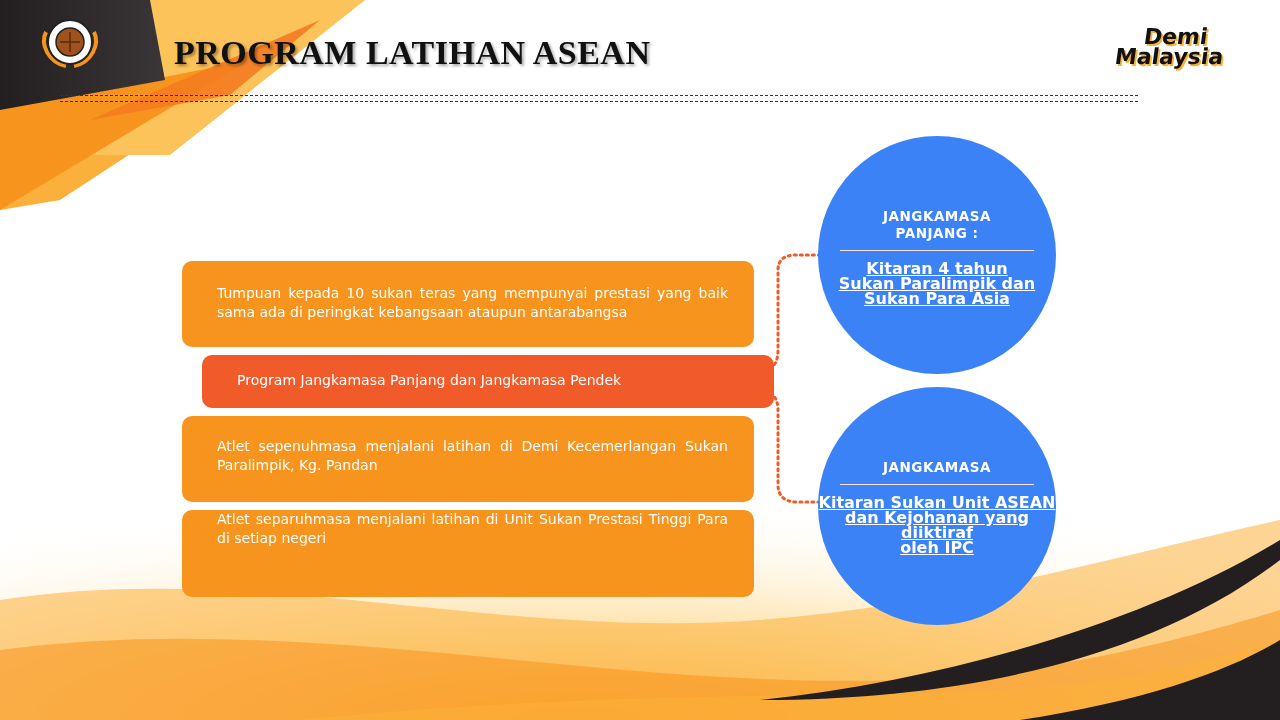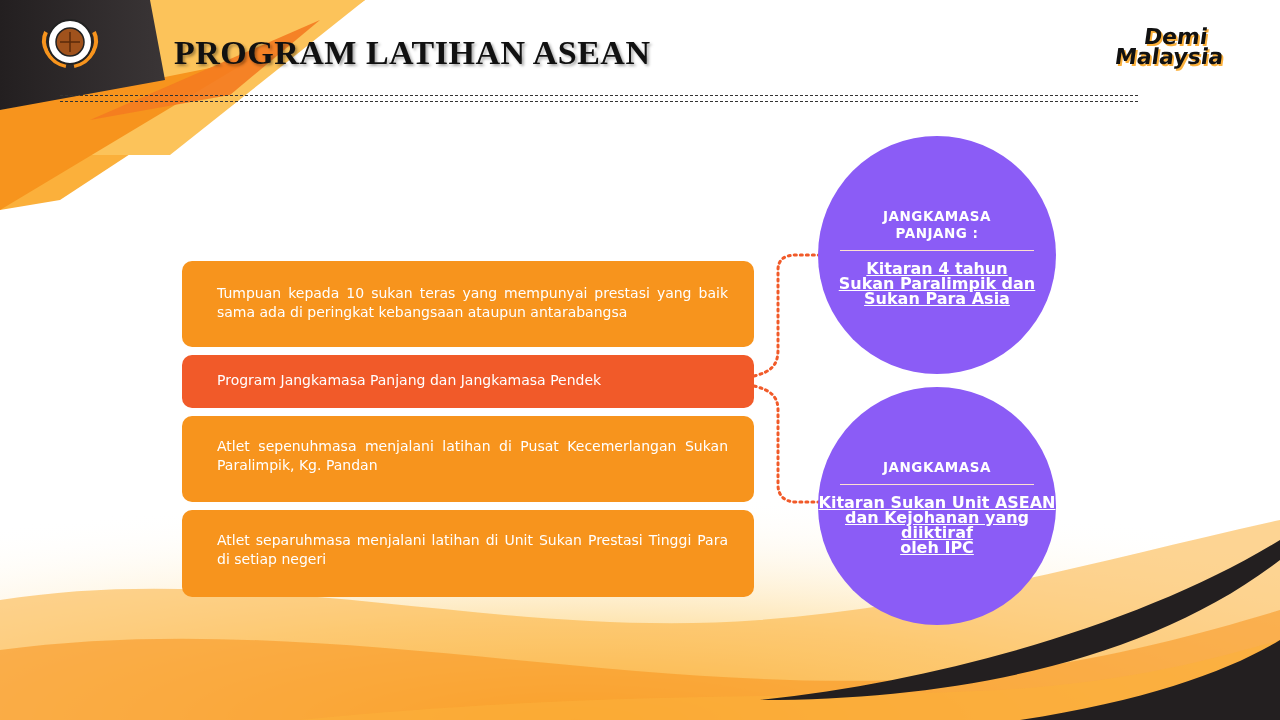--- a/index.html
+++ b/index.html
@@ -4,22 +4,22 @@
 <style>
   html, body { margin:0; padding:0; }
   body { width:1280px; height:720px; overflow:hidden; position:relative; background:#ffffff; font-family:"DejaVu Sans", sans-serif; }
   .bg { position:absolute; inset:0; }
   .title { position:absolute; left:174px; top:34px; font-family:"Liberation Serif", serif; font-weight:bold; font-size:34px; color:#111; letter-spacing:0.5px; text-shadow:2px 2px 3px rgba(0,0,0,0.35); margin:0; }
   .dash { position:absolute; left:60px; width:1078px; height:0; border-top:1px dashed #333; }
   .logo-left { position:absolute; left:36px; top:14px; width:68px; height:58px; }
   .logo-right { position:absolute; left:1116px; top:22px; width:148px; height:54px; }
   .box { position:absolute; left:182px; width:572px; border-radius:10px; color:#fff; font-weight:normal; font-size:14px; line-height:19px; box-sizing:border-box; padding:0 26px 0 35px; text-align:justify; }
   .box.orange { background:#f7941d; }
-  .box.red { background:#f15a29; }
-  .circle { position:absolute; width:238px; height:238px; border-radius:50%; background:#8b5cf6; color:#fff; text-align:center; font-weight:bold; }
+  .box.red { background:#f15a29;margin-left:20px; }
+  .circle { position:absolute; width:238px; height:238px; border-radius:50%; background:#3b82f6; color:#fff; text-align:center; font-weight:bold; }
   .circle .head { font-size:13.5px; line-height:17px; letter-spacing:0.5px; }
   .circle .rule { height:1px; background:#fde0d0; margin:8px auto 10px; width:194px; }
   .circle .desc { font-size:16px; line-height:15px;text-decoration:underline; }
   .connector { position:absolute; left:0; top:0; }
 </style>
 </head>
 <body>
 
 <svg class="bg" width="1280" height="720" viewBox="0 0 1280 720">
   <defs>
@@ -78,23 +78,23 @@
   </svg>
 </div>
 
 <div class="box orange" style="top:261px;height:86px;padding-top:23px">
   <span>Tumpuan kepada 10 sukan teras yang mempunyai prestasi yang baik sama ada di peringkat kebangsaan ataupun antarabangsa</span>
 </div>
 <div class="box red" style="top:355px;height:53px;padding-top:16px">
   <span>Program Jangkamasa Panjang dan Jangkamasa Pendek</span>
 </div>
 <div class="box orange" style="top:416px;height:86px;padding-top:21px">
-  <span>Atlet sepenuhmasa menjalani latihan di Pusat Kecemerlangan Sukan Paralimpik, Kg. Pandan</span>
+  <span>Atlet sepenuhmasa menjalani latihan di Demi Kecemerlangan Sukan Paralimpik, Kg. Pandan</span>
 </div>
-<div class="box orange" style="top:510px;height:87px;padding-top:21px">
+<div class="box orange" style="top:510px;height:87px;">
   <span>Atlet separuhmasa menjalani latihan di Unit Sukan Prestasi Tinggi Para di setiap negeri</span>
 </div>
 
 <svg class="connector" width="1280" height="720">
   <path d="M754,376 C770,372 778,366 778,350 L778,270 C778,260 784,255 796,255 L820,255" stroke="#f15a29" stroke-width="3" stroke-dasharray="2,4" stroke-linecap="round" fill="none"></path>
   <path d="M754,386 C770,390 778,396 778,410 L778,485 C778,495 784,502 796,502 L820,502" stroke="#f15a29" stroke-width="3" stroke-dasharray="2,4" stroke-linecap="round" fill="none"></path>
 </svg>
 
 <div class="circle" style="left:818px;top:136px">
   <div style="padding-top:72px">

